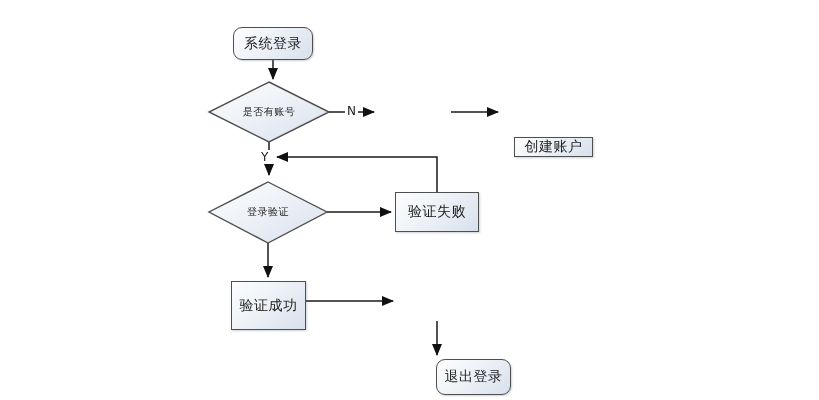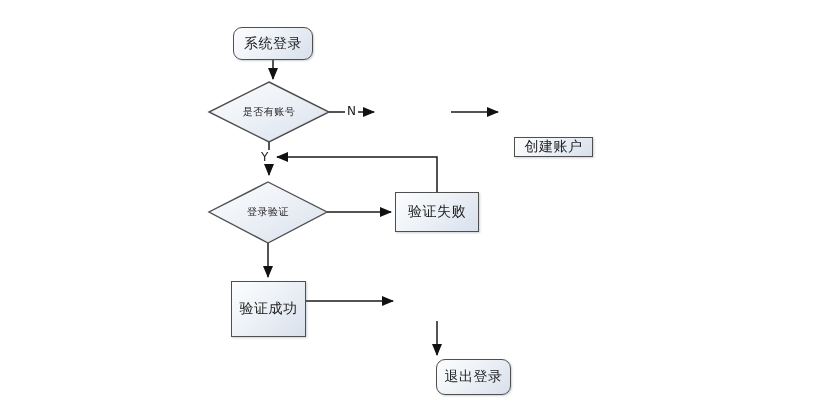--- a/index.html
+++ b/index.html
@@ -74,21 +74,21 @@
 
   <div class="diamond-label" style="left:214px; top:98px; width:110px; height:28px;">是否有账号</div>
 
 
   <div class="node" style="left:514px; top:93px; width:79px; height:20px;margin-top:44px;">创建账户</div>
 
   <div class="diamond-label" style="left:213px; top:198px; width:110px; height:28px;">登录验证</div>
 
   <div class="node" style="left:395px; top:192px; width:84px; height:40px;">验证失败</div>
 
-  <div class="node" style="left:231px; top:281px; width:75px; height:56px;">验证成功</div>
+  <div class="node" style="left:231px; top:281px; width:75px; height:49px;">验证成功</div>
 
 
   <div class="node rounded" style="left:400px; top:359px; width:75px; height:36px;margin-left:36px;">退出登录</div>
 
   <span class="edge-label" style="left:345px; top:104px;">N</span>
   <span class="edge-label" style="left:259px; top:150px;">Y</span>
 
 </div>
 
 </body></html>

